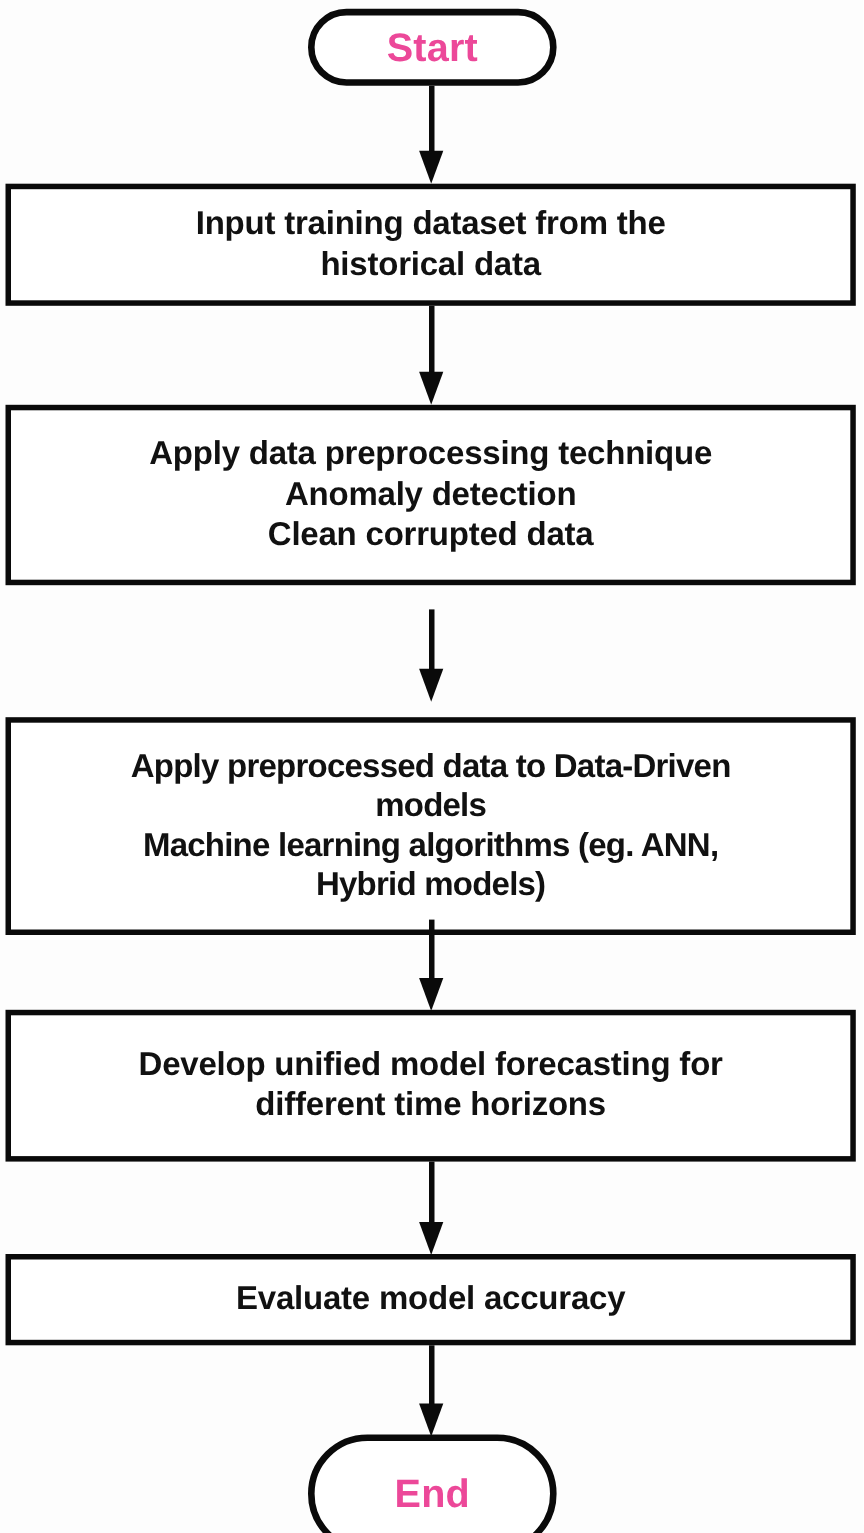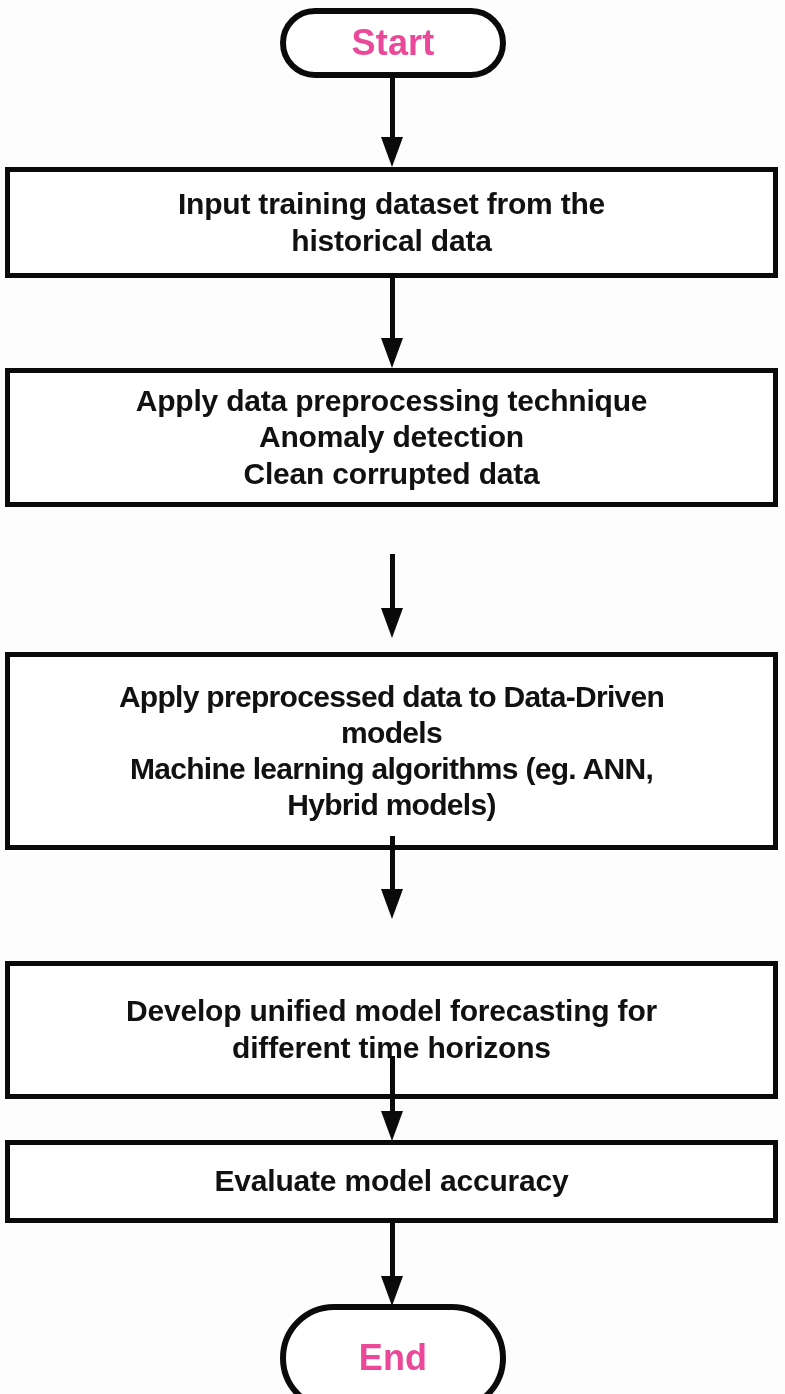--- a/index.html
+++ b/index.html
@@ -100,21 +100,21 @@
   <div class="process" style="left:5px; top:167px; width:773px; height:111px;">
     <span class="label">Input training dataset from the
 historical data</span>
   </div>
 
   <div class="connector" style="left:390px; top:278px; width:5px; height:90px;">
     <div class="shaft" style="height:63px;"></div>
     <div class="head" style="top:60px;"></div>
   </div>
 
-  <div class="process" style="left:5px; top:368px; width:773px; height:139px;">
+  <div class="process" style="left:5px; top:368px; width:773px; height:164px;">
     <span class="label">Apply data preprocessing technique
 Anomaly detection
 Clean corrupted data</span>
   </div>
 
   <div class="connector" style="left:390px; top:554px; width:5px; height:84px;">
     <div class="shaft" style="height:57px;"></div>
     <div class="head" style="top:54px;"></div>
   </div>
 
@@ -123,21 +123,21 @@
 models
 Machine learning algorithms (eg. ANN,
 Hybrid models)</span>
   </div>
 
   <div class="connector" style="left:390px; top:836px; width:5px; height:83px;">
     <div class="shaft" style="height:56px;"></div>
     <div class="head" style="top:53px;"></div>
   </div>
 
-  <div class="process" style="left:5px; top:918px; width:773px; height:138px;margin-top:43px;">
+  <div class="process" style="left:5px; top:918px; width:773px; height:138px;">
     <span class="label">Develop unified model forecasting for
 different time horizons</span>
   </div>
 
   <div class="connector" style="left:390px; top:1056px; width:5px; height:85px;">
     <div class="shaft" style="height:58px;"></div>
     <div class="head" style="top:55px;"></div>
   </div>
 
   <div class="process" style="left:5px; top:1140px; width:773px; height:83px;justify-content:center;">

